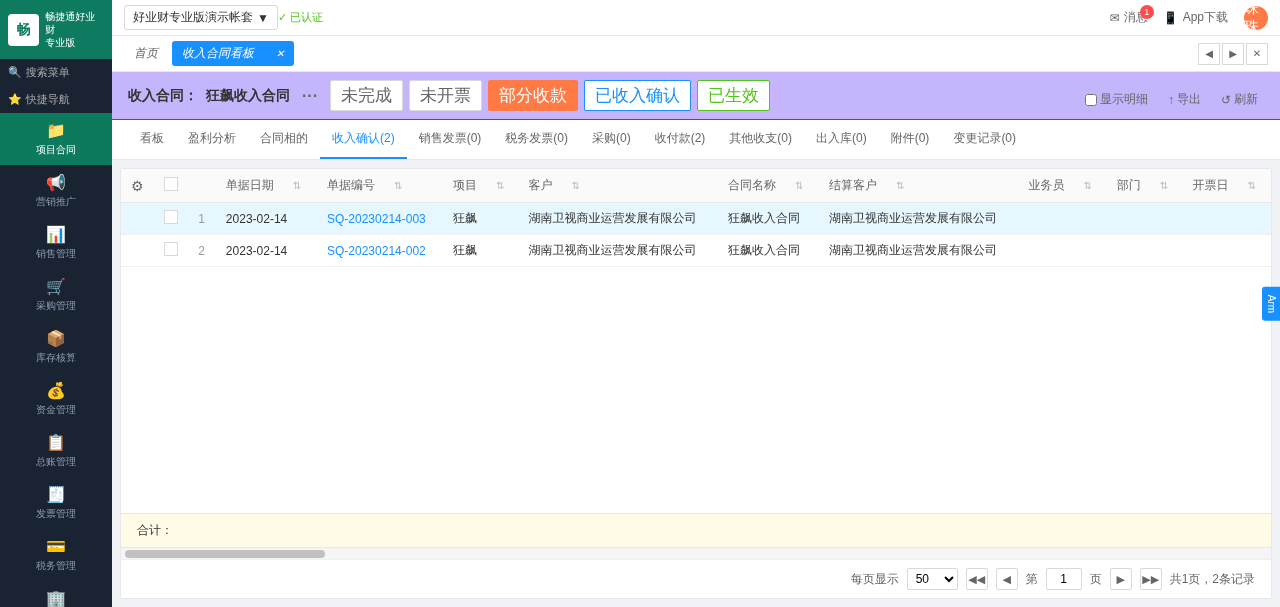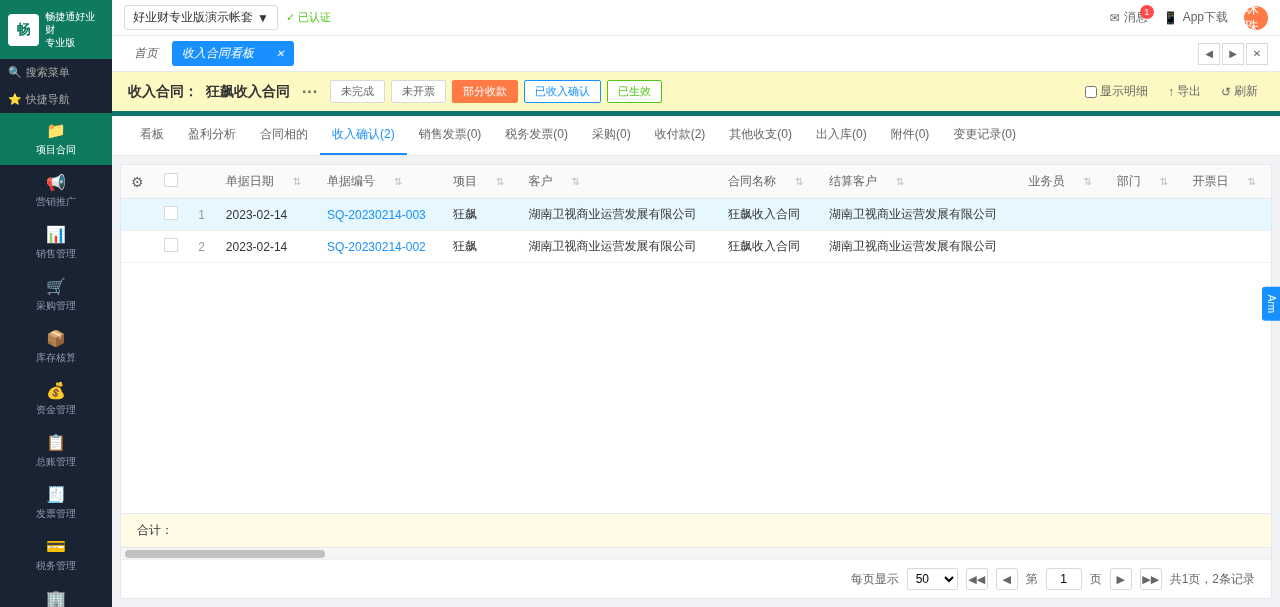--- a/index.html
+++ b/index.html
@@ -14,42 +14,42 @@
     .sidebar-nav { display: flex; align-items: center; gap: 4px; padding: 6px 8px; color: #aaa; font-size: 11px; cursor: pointer; }
     .sidebar-item { display: flex; flex-direction: column; align-items: center; padding: 8px 4px; cursor: pointer; color: #8a9bb0; font-size: 10px; gap: 3px; }
     .sidebar-item.active { color: #fff; background: #0d7a5e; }
     .sidebar-item-icon { font-size: 16px; }
 
     
     .main-content { flex: 1; display: flex; flex-direction: column; overflow: hidden; }
 
     
     .top-header { background: #fff; height: 36px; display: flex; align-items: center; padding: 0 12px; border-bottom: 1px solid #e8e8e8; justify-content: space-between; flex-shrink: 0; }
-    .top-header-left { display: flex; align-items: center; gap: 8px; }
+    .top-header-left { display: flex; align-items: center; }
     .company-selector { display: flex; align-items: center; gap: 4px; font-size: 12px; color: #333; cursor: pointer; border: 1px solid #d9d9d9; padding: 3px 8px; border-radius: 3px; }
     .certified-badge { display: flex; align-items: center; gap: 3px; color: #52c41a; font-size: 11px; }
     .top-header-right { display: flex; align-items: center; gap: 16px; font-size: 12px; color: #666; }
     .header-action { display: flex; align-items: center; gap: 4px; cursor: pointer; }
     .avatar { width: 24px; height: 24px; border-radius: 50%; background: #ff7a45; color: #fff; display: flex; align-items: center; justify-content: center; font-size: 15px; }
 
     
     .tab-bar { background: #fff; height: 36px; display: flex; align-items: center; padding: 0 12px; border-bottom: 1px solid #e8e8e8; flex-shrink: 0; gap: 4px; }
     .tab-item { padding: 4px 10px; font-size: 12px; color: #666; cursor: pointer; border-radius: 2px; white-space: nowrap; font-style: italic; }
     .tab-item.active-tab { background: #1890ff; color: #fff; display: flex; align-items: center; gap: 20px; border-radius: 3px; }
     .tab-nav-btns { margin-left: auto; display: flex; align-items: center; gap: 2px; }
     .tab-nav-btn { width: 22px; height: 22px; border: 1px solid #d9d9d9; background: #fff; cursor: pointer; display: flex; align-items: center; justify-content: center; font-size: 10px; color: #666; }
 
     
     .page-content { flex: 1; display: flex; flex-direction: column; overflow: hidden; background: #f0f2f5; }
 
     
-    .contract-header { background: #fef9c3; padding: 8px 16px; display: flex; align-items: flex-end; justify-content: space-between; border-bottom: 5px solid #0f766e; flex-shrink: 0; }
+    .contract-header { background: #c4b5fd; padding: 8px 16px; display: flex; align-items: flex-end; justify-content: space-between; border-bottom: 1px solid #0f766e; flex-shrink: 0; }
     .contract-title { font-size: 14px; font-weight: bold; color: #333; display: flex; align-items: center; gap: 8px; }
     .contract-status-btns { display: flex; align-items: center; gap: 6px; }
-    .status-btn { padding: 3px 10px; border-radius: 2px; font-size: 11px; cursor: pointer; border: 1px solid #d9d9d9; background: #fff; color: #666; }
+    .status-btn { padding: 3px 10px; border-radius: 2px; font-size: 17px; cursor: pointer; border: 1px solid #d9d9d9; background: #fff; color: #666; }
     .status-btn.partial { background: #ff7a45; color: #fff; border-color: #ff7a45; }
     .status-btn.confirmed { border: 1px solid #1890ff; color: #1890ff; background: #fff; }
     .status-btn.effective { border: 1px solid #52c41a; color: #52c41a; background: #fff; }
     .contract-actions { display: flex; align-items: center; gap: 8px; font-size: 12px; color: #666; }
     .action-btn { display: flex; align-items: center; gap: 3px; cursor: pointer; padding: 3px 6px; }
     .more-btn { font-size: 16px; cursor: pointer; color: #666; padding: 0 4px; }
 
     
     .sub-tabs { background: #fff; padding: 0 16px; border-bottom: 1px solid #e8e8e8; display: flex; align-items: center; flex-shrink: 0; }
     .sub-tab { padding: 10px 12px; font-size: 12px; color: #666; cursor: pointer; border-bottom: 2px solid transparent; white-space: nowrap; }

